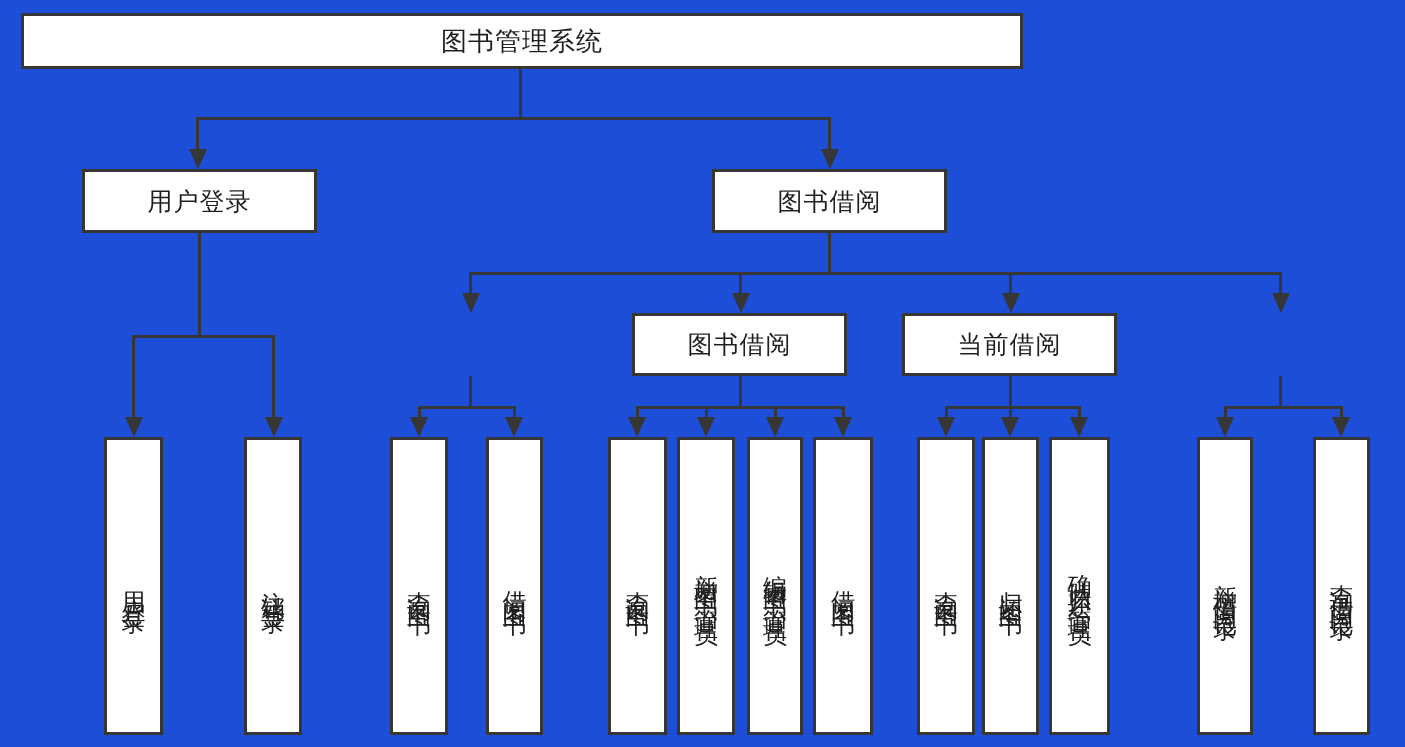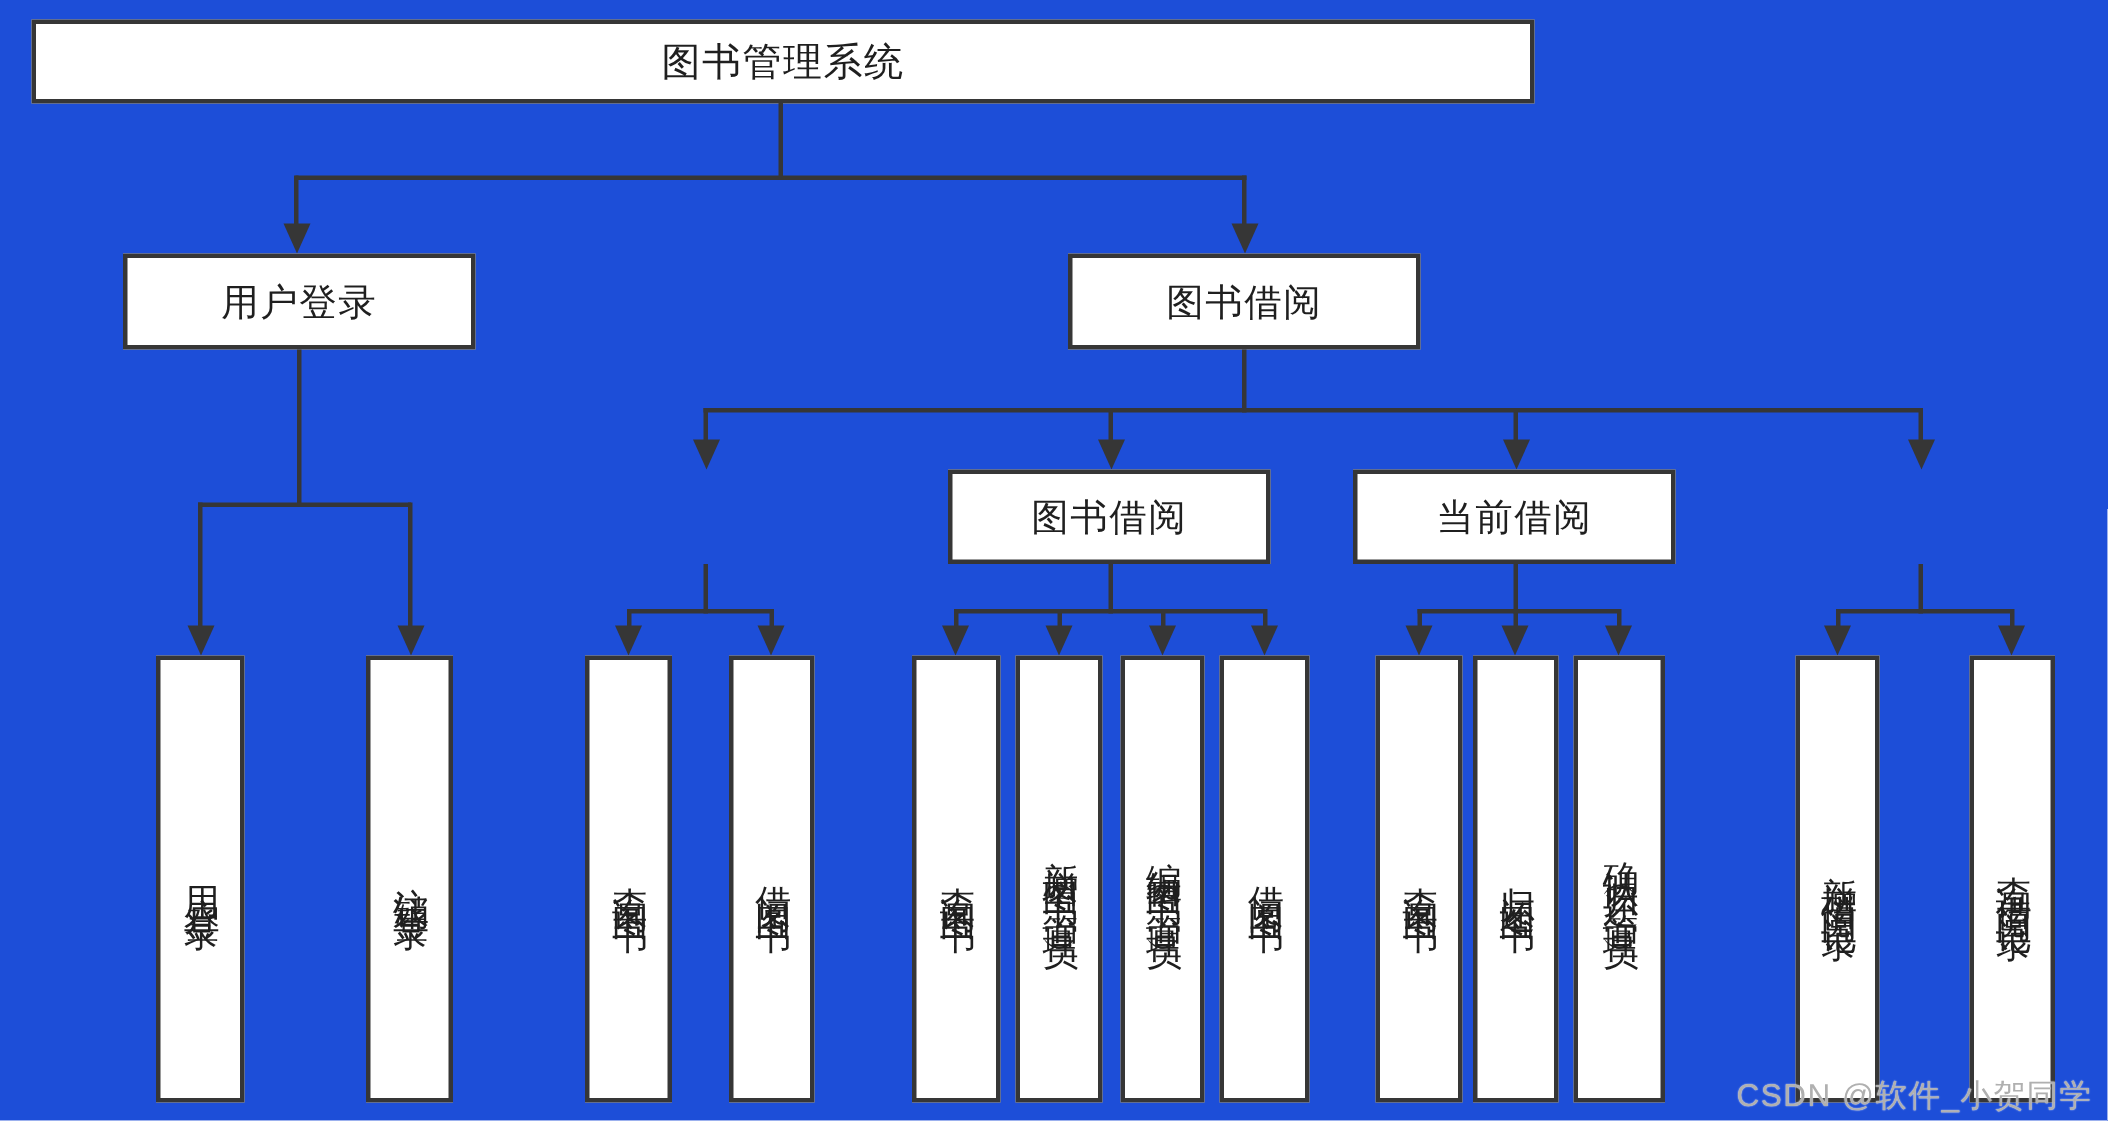--- a/index.html
+++ b/index.html
@@ -171,15 +171,14 @@
     <span>确认归还（管理员）</span>
     </div>
 
   <div class="vbox" style="left:1197px;top:437px;width:56px;height:298px;">
     <span>新增借阅记录</span>
     </div>
   <div class="vbox" style="left:1313px;top:437px;width:57px;height:298px;">
     <span>查询借阅记录</span>
     </div>
 
-  <div class="watermark">CSDN @软件_小贺同学</div>
 
 </div>
 
 </body></html>

